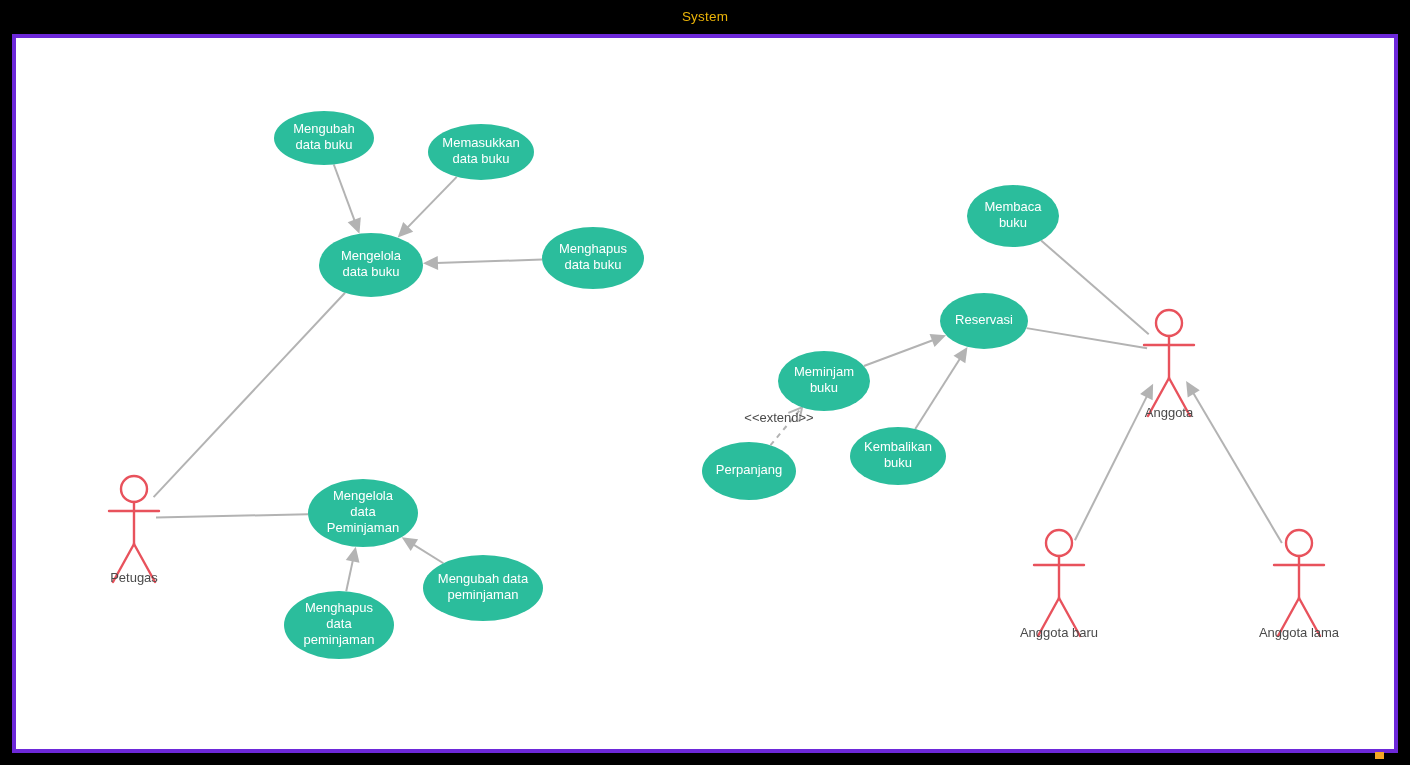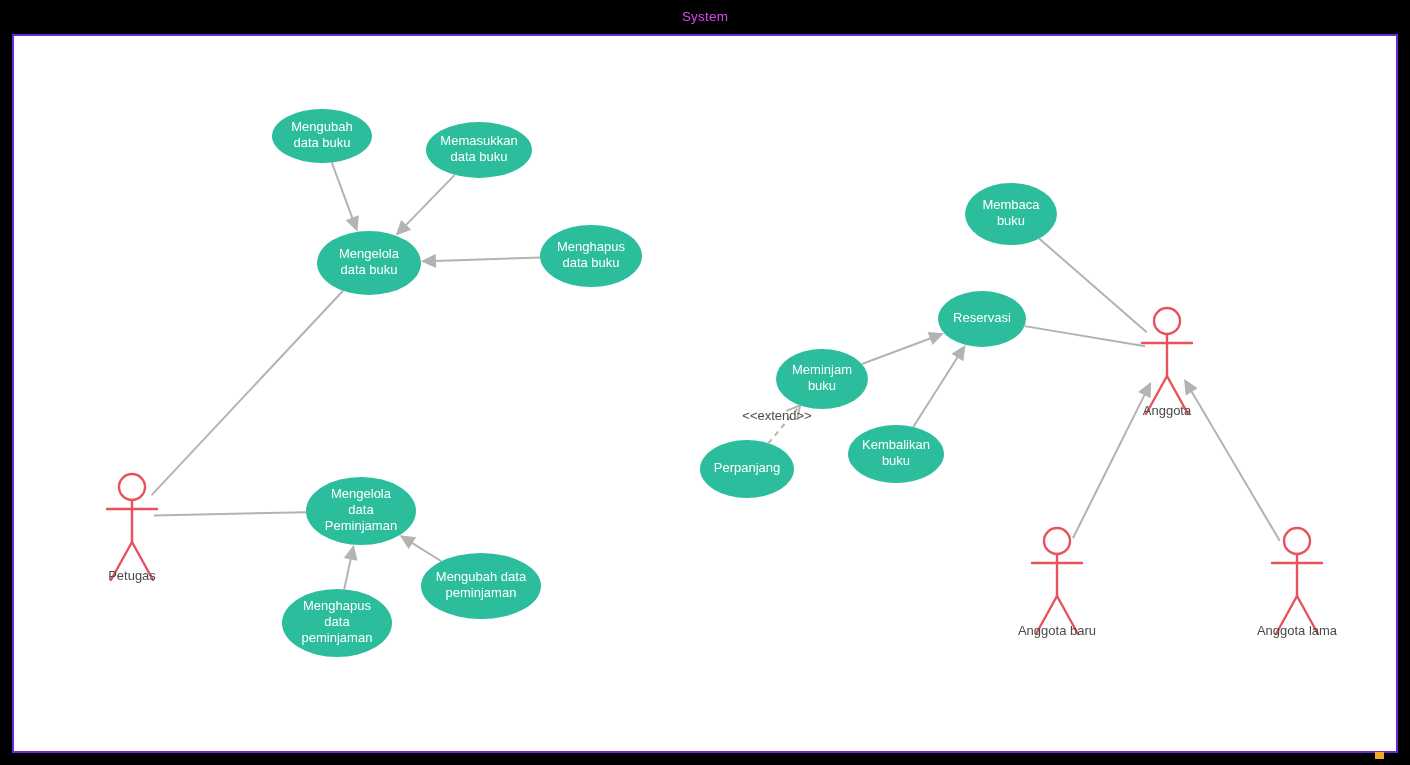--- a/index.html
+++ b/index.html
@@ -26,37 +26,37 @@
     left: 0;
     top: 0;
     width: 1410px;
     height: 34px;
     background: #000000;
     display: flex;
     align-items: center;
     justify-content: center;
   }
   #title-bar .title-text {
-    color: #d946ef;
+    color: #eab308;
     font-size: 13.5px;
     font-family: "Liberation Sans", sans-serif;
     letter-spacing: 0.2px;
     line-height: 1;
     user-select: none;
   }
 
   
   #canvas-frame {
     position: absolute;
     left: 12px;
     top: 34px;
     width: 1386px;
     height: 719px;
     background: #ffffff;
-    border: 2px solid #6d28d9;
+    border: 4px solid #6d28d9;
     box-sizing: border-box;
     overflow: hidden;
   }
 
   #diagram-svg {
     display: block;
     width: 1386px;
     height: 719px;
   }
 

